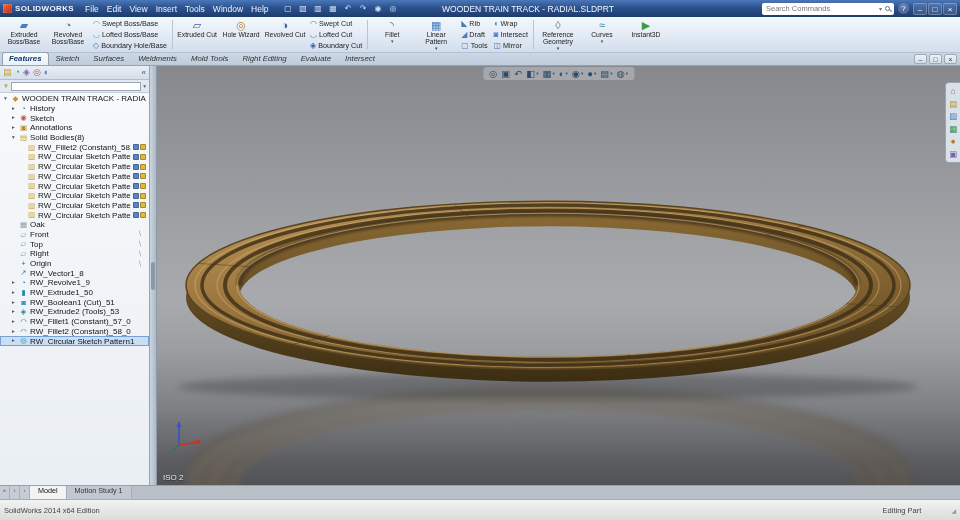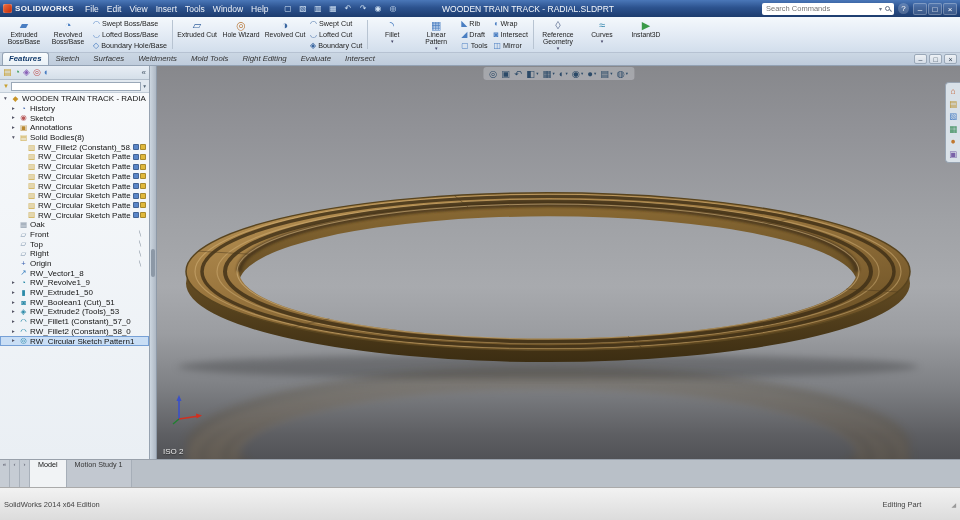--- a/index.html
+++ b/index.html
@@ -67,25 +67,25 @@
 .scene{position:absolute;inset:0;width:100%;height:100%;}
 .headsup{position:absolute;top:1px;left:50%;transform:translateX(-50%);display:flex;align-items:center;gap:4px;padding:1px 6px;background:rgba(240,246,252,.28);border-radius:3px;}
 .hu-btn{display:flex;align-items:center;gap:1px;}
 .hu-g{font-size:9.5px;color:#2c4a68;}
 .hu-dd{font-size:4.5px;color:#2c4a68;}
 .taskpane{position:absolute;top:16px;right:0;width:15px;display:flex;flex-direction:column;align-items:center;gap:4px;padding:4px 0;background:rgba(224,232,240,.92);border:1px solid #98a4b2;border-right:none;border-radius:4px 0 0 4px;}
 .tp-icon{font-size:8.5px;line-height:1;}
 .triad{position:absolute;left:12px;bottom:34px;}
 .view-label{position:absolute;left:6px;bottom:3px;font-size:8px;color:#eaeaea;text-shadow:0 1px 1px rgba(0,0,0,.5);}
 
-.model-tabs-row{height:28px;flex:none;display:flex;align-items:stretch;background:#b9c0c8;border-top:1px solid #98a0aa;font-size:7.2px;}
+.model-tabs-row{height:14px;flex:none;display:flex;align-items:stretch;background:#b9c0c8;border-top:1px solid #98a0aa;font-size:7.2px;}
 .bnav{width:10px;text-align:center;font-size:6px;line-height:9px;color:#556;background:#c6ccd4;border-right:1px solid #a8b0ba;}
 .btab{padding:0 8px;line-height:9px;color:#333;background:#c2c8d0;border-right:1px solid #a6aeb8;}
 .btab.active{background:#f1f3f5;color:#111;}
-.statusbar{height:16px;flex:none;display:flex;align-items:center;background:linear-gradient(#f2f2f2,#dcdcdc);border-top:1px solid #aaa;font-size:7.5px;color:#444;padding:16px 4px;}
+.statusbar{height:16px;flex:none;display:flex;align-items:center;background:linear-gradient(#f2f2f2,#dcdcdc);border-top:1px solid #aaa;font-size:7.5px;color:#444;padding:10px 4px;}
 .sb-right{margin-left:auto;display:flex;align-items:center;gap:30px;}
 .sb-grip{color:#999;font-size:6px;}
 </style>
 </head>
 <body>
 
 <div class="app">
 
   <div class="titlebar">
     <div class="logo">

